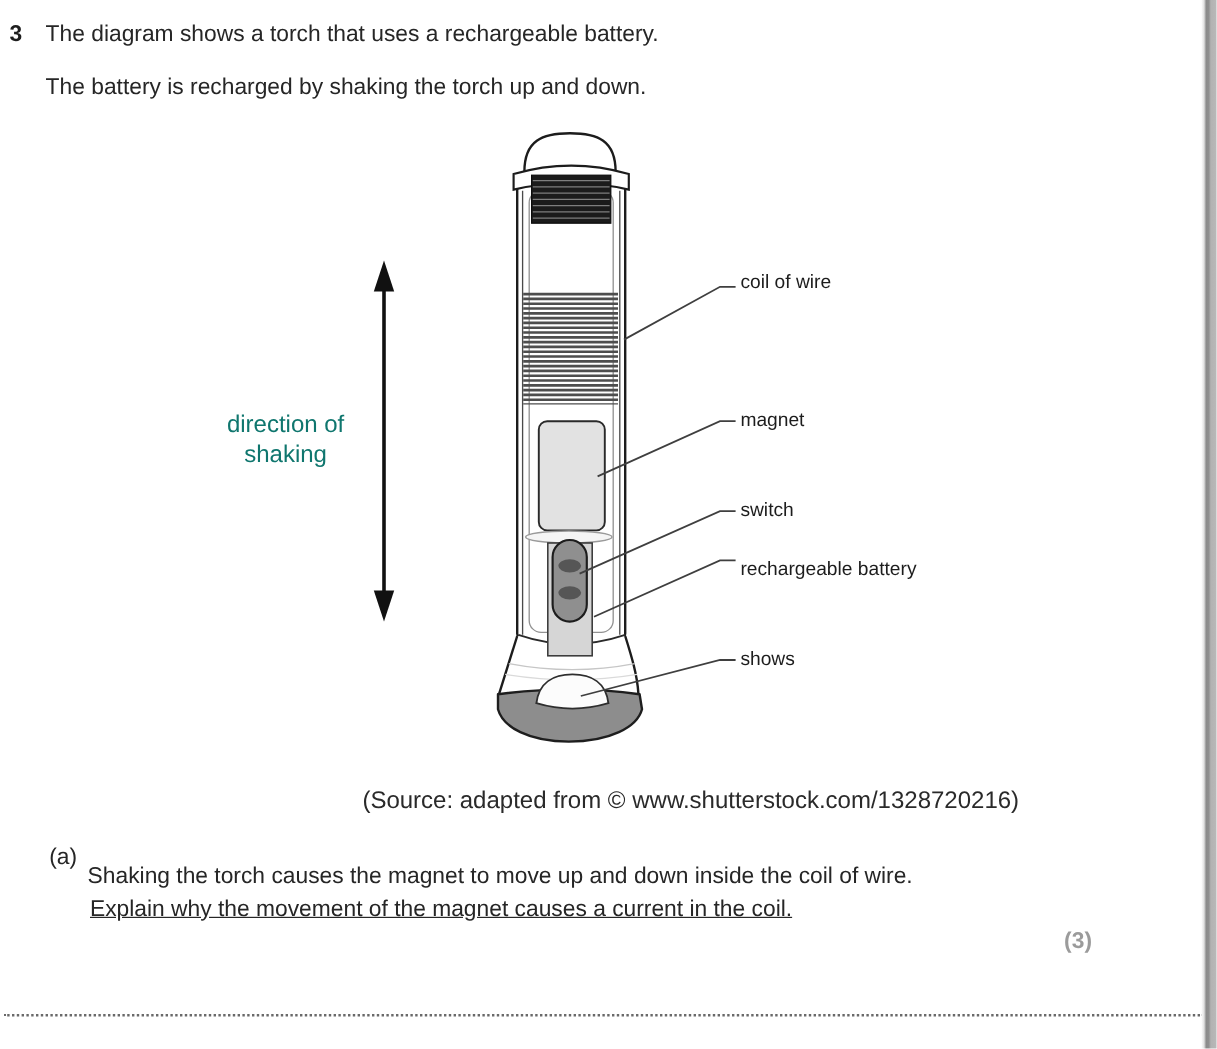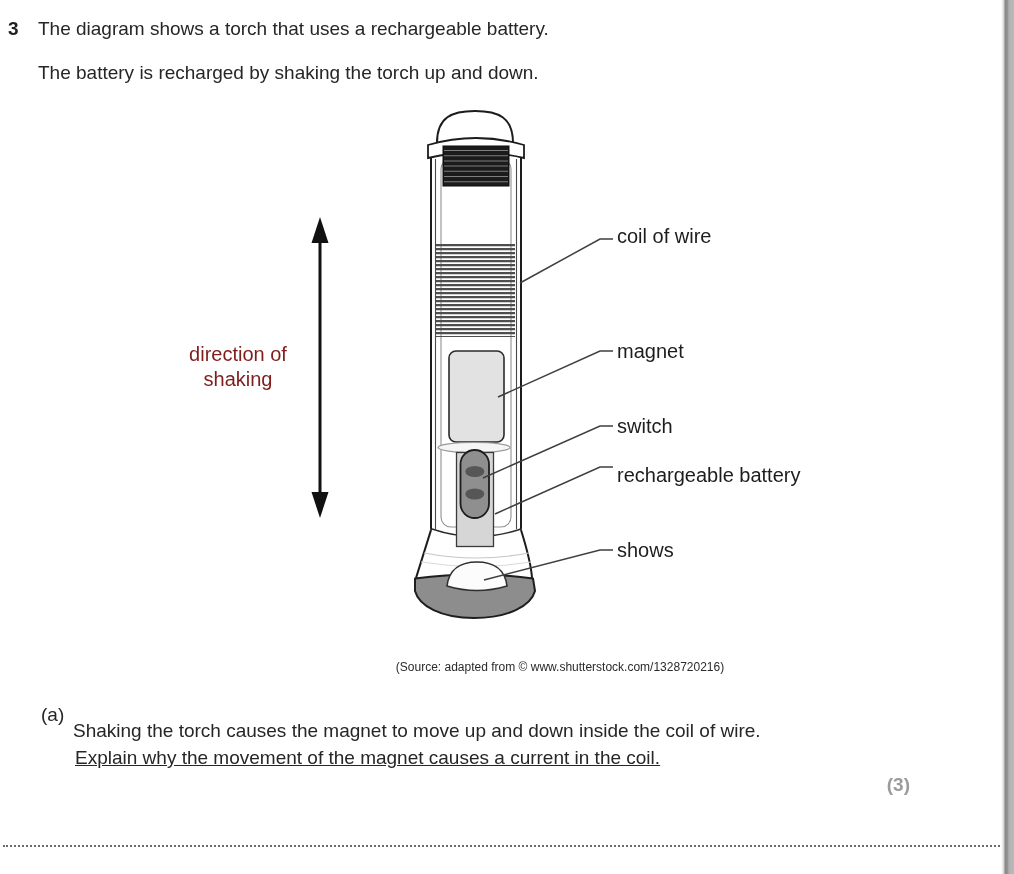--- a/index.html
+++ b/index.html
@@ -33,36 +33,36 @@
   .intro1 { left: 38px; top: 17px; }
   .intro2 { left: 38px; top: 61px; }
   .torch-svg {
     position: absolute;
     left: 0; top: 0;
     width: 1014px; height: 874px;
   }
   .plabel {
     position: absolute;
     left: 617px;
-    font-size: 20px;
+    font-size: 16px;
     line-height: 24px;
     color: #1d1d1d;
     white-space: nowrap;
   }
   .dir-label {
     position: absolute;
     left: 162px; top: 342px; width: 152px;
     font-size: 20px; line-height: 25px;
     text-align: center;
-    color: #7f1d1d;
+    color: #0f766e;
   }
   .source {
     position: absolute;
     left: 302px; top: 657px; width: 516px;
-    font-size: 12px; line-height: 20px;
+    font-size: 20px; line-height: 20px;
     text-align: center;
     color: #2a2a2a;
     white-space: nowrap;
   }
   .pa-label { left: 41px; top: 703px; }
   .pa-line1 { left: 73px; top: 719px; }
   .pa-line2 { left: 75px; top: 746px; text-decoration: underline; }
   .marks {
     position: absolute;
     left: 850px; top: 773px; width: 60px;

